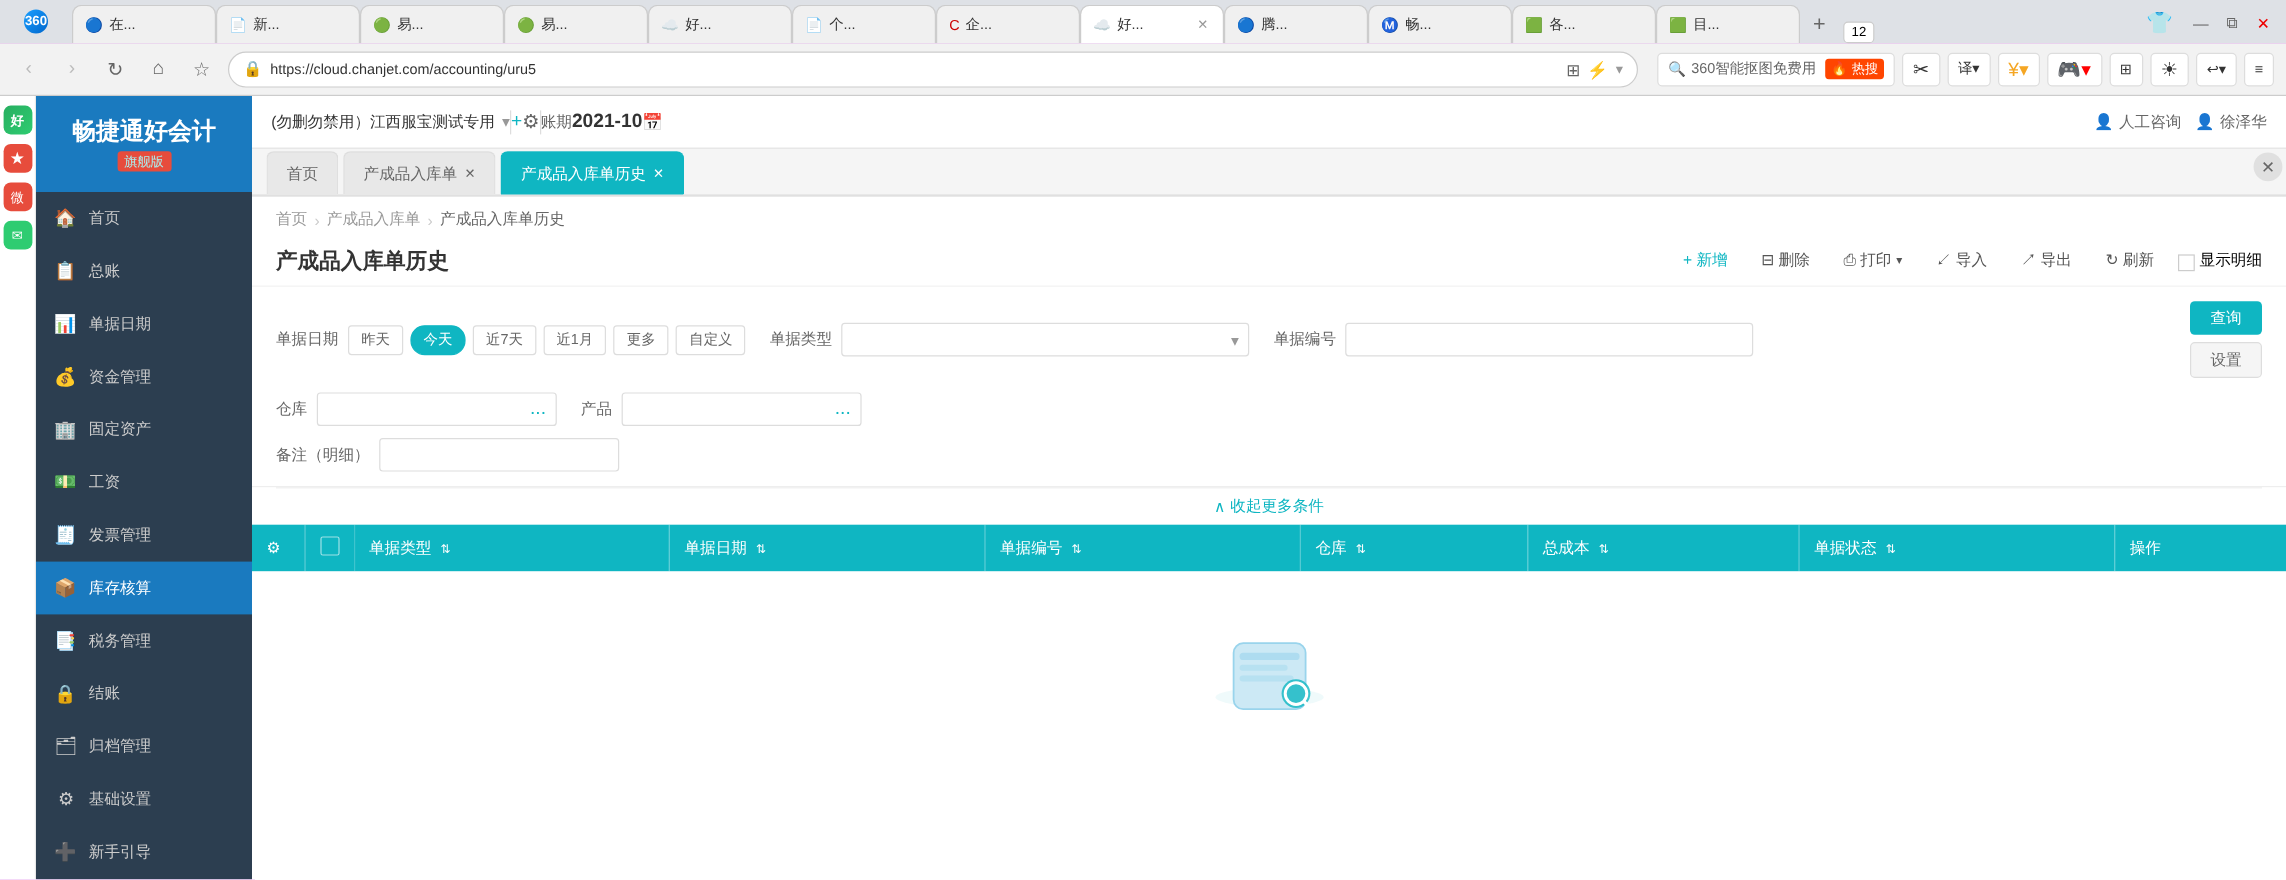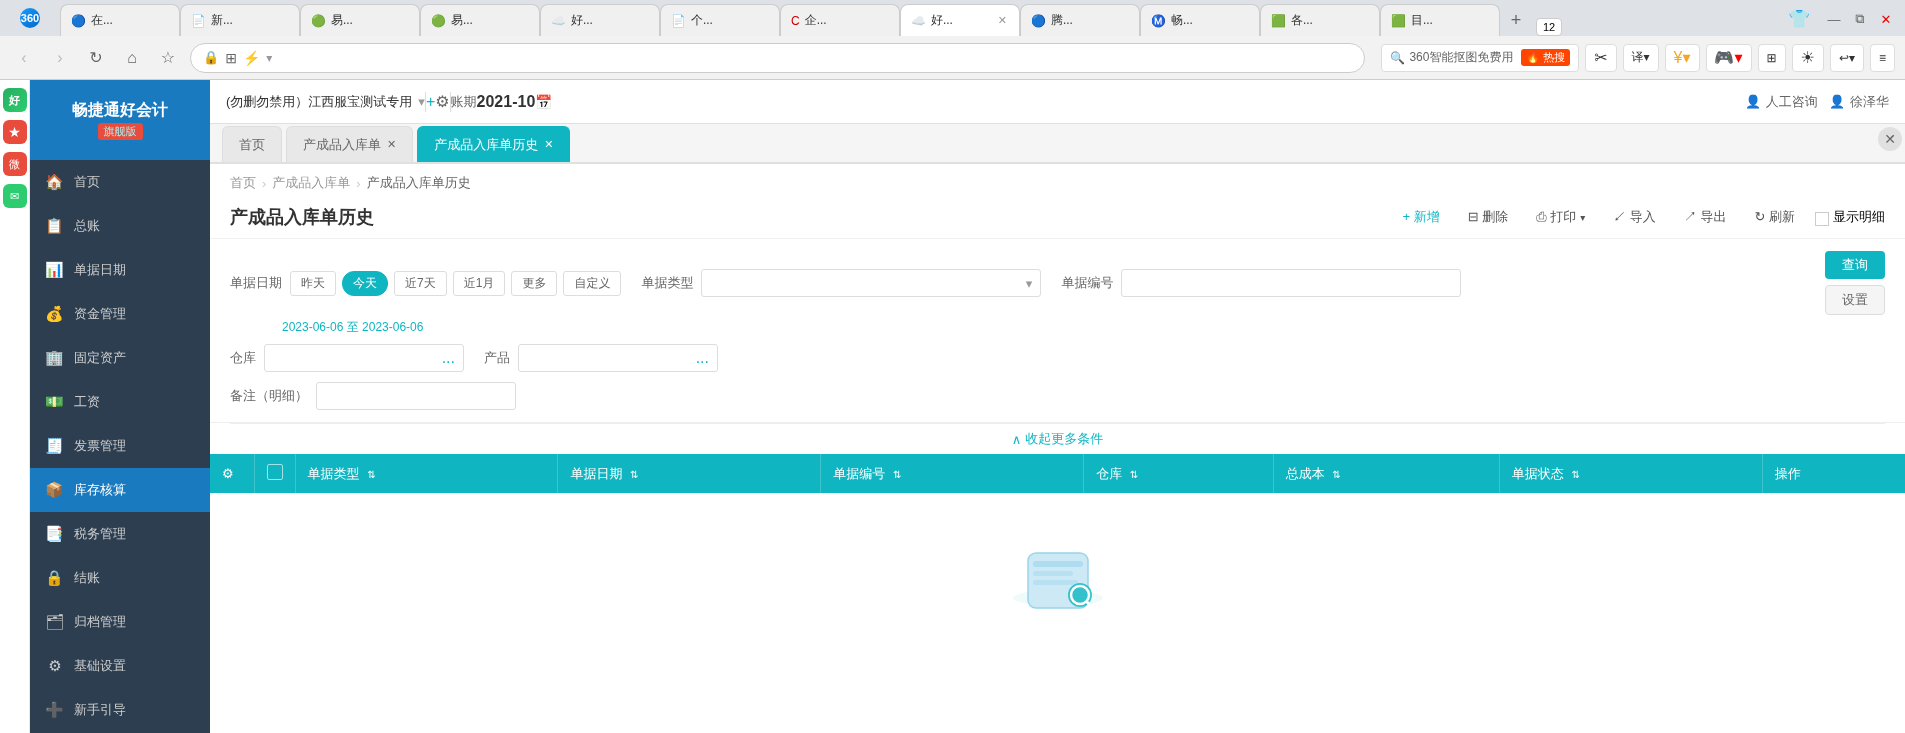--- a/index.html
+++ b/index.html
@@ -32,21 +32,21 @@
     
     .app-container { flex: 1; display: flex; background: #fff; overflow: hidden; }
 
     
     .icon-sidebar { width: 30px; background: #fff; display: flex; flex-direction: column; align-items: center; padding: 8px 0; gap: 8px; border-right: 1px solid #e8e8e8; }
     .icon-sidebar-item { width: 24px; height: 24px; display: flex; align-items: center; justify-content: center; cursor: pointer; border-radius: 4px; }
 
     
     .nav-sidebar { width: 180px; background: #2c3e50; display: flex; flex-direction: column; color: #fff; }
     .nav-header { height: 80px; background: #1a7abf; display: flex; flex-direction: column; align-items: center; justify-content: center; padding: 8px; }
-    .nav-brand { font-size: 16px; font-weight: bold; color: #fff; text-align: center; line-height: 1.3; }
+    .nav-brand { font-size: 20px; font-weight: bold; color: #fff; text-align: center; line-height: 1.3; }
     .nav-brand-sub { font-size: 11px; color: #aee; background: #e74c3c; padding: 1px 6px; border-radius: 3px; margin-top: 3px; }
     .nav-items { flex: 1; overflow-y: auto; }
     .nav-item { height: 44px; display: flex; align-items: center; padding: 0 16px; gap: 10px; cursor: pointer; color: #ccc; font-size: 13px; }
     .nav-item.active { background: #1a7abf; color: #fff; }
     .nav-item-icon { width: 18px; height: 18px; display: flex; align-items: center; justify-content: center; font-size: 15px; }
 
     
     .main-content { flex: 1; display: flex; flex-direction: column; background: #f5f5f5; overflow: hidden; }
 
     
@@ -188,20 +188,21 @@
   </div>
 
   <div class="address-bar">
     <button class="nav-btn disabled">‹</button>
     <button class="nav-btn" style="color:#bbb;">›</button>
     <button class="nav-btn">↻</button>
     <button class="nav-btn">⌂</button>
     <button class="nav-btn">☆</button>
     <div class="url-bar">
       <span style="color:#4caf50;font-size:13px;">🔒</span>
+      <span class="url-text">https://cloud.chanjet.com/accounting/uru5</span>
       <span style="cursor:pointer;font-size:14px;color:#666;">⊞</span>
       <span style="cursor:pointer;font-size:14px;color:#00aaff;">⚡</span>
       <span style="cursor:pointer;color:#999;">▾</span>
     </div>
     <div class="toolbar-icons">
       <div class="tool-btn search">
         <span>🔍</span>
         <span style="color:#666;">360智能抠图免费用</span>
         <span style="background:#ff4500;color:#fff;padding:1px 5px;border-radius:3px;font-size:11px;margin-left:4px;">🔥 热搜</span>
       </div>
@@ -387,23 +388,20 @@
                 <span class="search-label">单据编号</span>
                 <input class="search-input" style="flex: 1 1 0%;">
               </div>
 
               <div class="query-buttons">
                 <button class="query-btn">查询</button>
                 <button class="set-btn">设置</button>
               </div>
             </div>
 
-            <div style="padding-left: 52px; margin-top:-8px; margin-bottom:8px;">
-              <span class="date-range-text">2023-06-06 至 2023-06-06</span>
-            </div>
 
             <div class="search-row2">
               <div class="search-field">
                 <span class="search-label">仓库</span>
                 <div class="search-select" style="width:200px;">
                   <span></span>
                   <span class="more-dots">...</span>
                 </div>
               </div>
               <div class="search-field">

